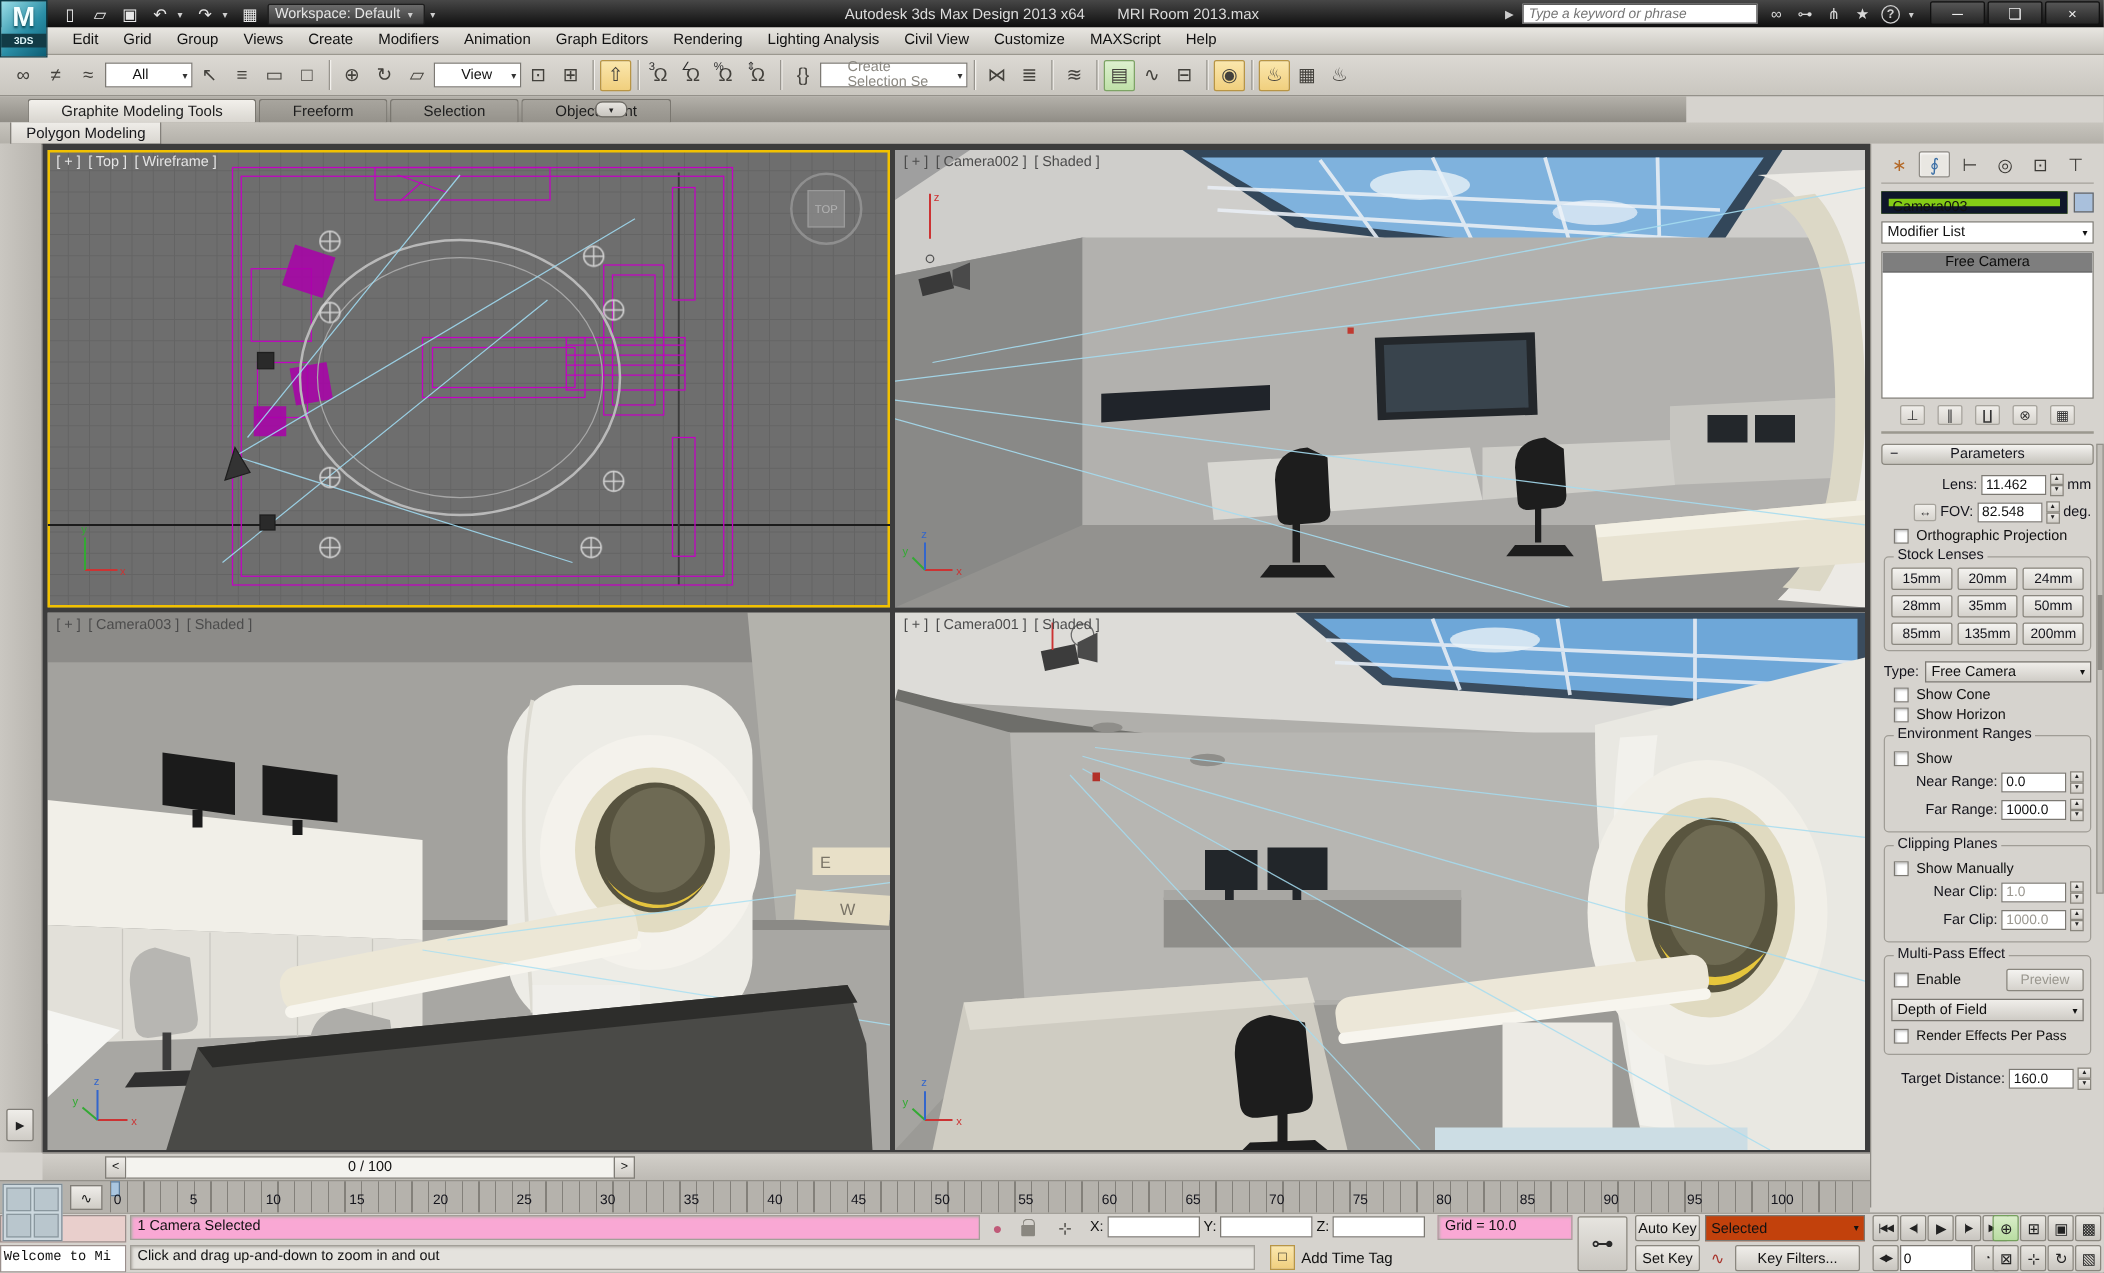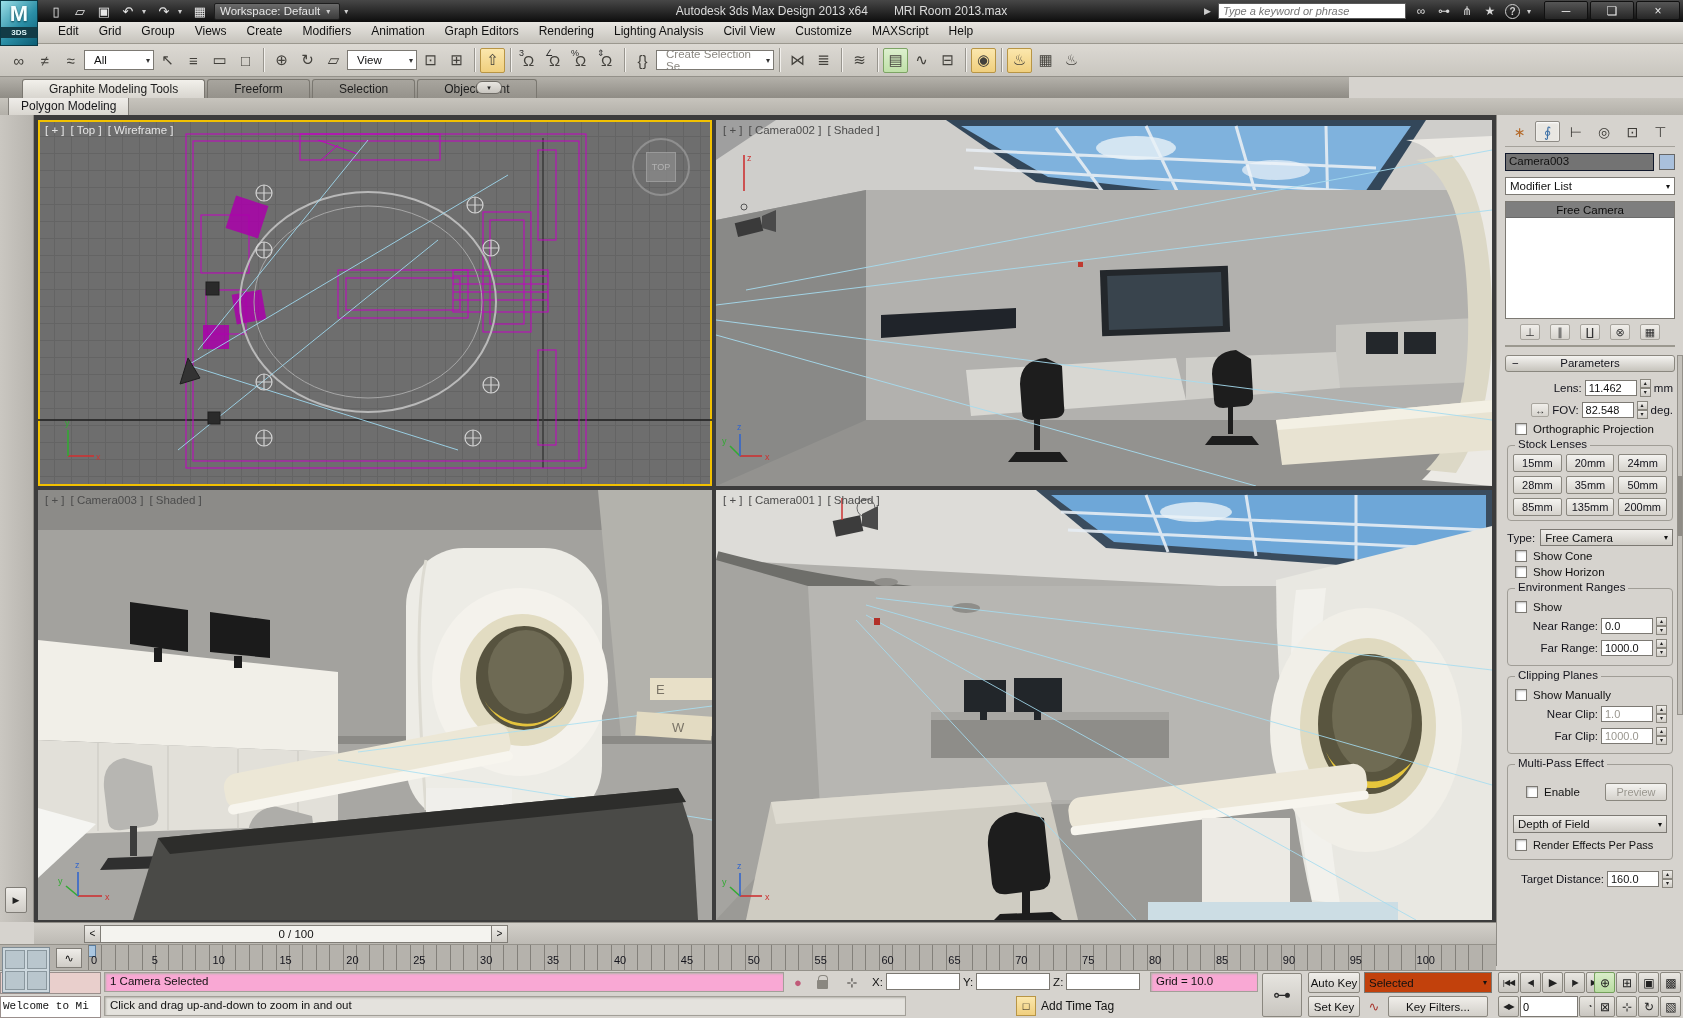--- a/index.html
+++ b/index.html
@@ -25,21 +25,21 @@
   
   .menubar { position:absolute; left:0; top:22px; width:1683px; height:22px; background:linear-gradient(#e8e6e1,#c6c3bc); border-bottom:1px solid #9b988f; display:flex; align-items:flex-start; padding-left:48px; }
   .menu-item { padding:2px 10px; color:#101010; }
   
   .toolbar { position:absolute; left:0; top:44px; width:1683px; height:33px; background:linear-gradient(#dcd9d3,#c9c6bf); border-bottom:1px solid #94918a; display:flex; align-items:center; padding-left:6px; gap:1px; }
   .tbi { min-width:25px; height:25px; display:flex; align-items:center; justify-content:center; font-size:15px; color:#43413c; border:1px solid transparent; border-radius:2px; position:relative; }
   .tbi.hl-y { background:linear-gradient(#fbe7ad,#f0cf7e); border-color:#b89545; }
   .tbi.hl-g { background:linear-gradient(#ddf0cf,#bfe0a8); border-color:#7da465; }
   .tbi .sup { position:absolute; left:2px; top:-1px; font-size:9px; color:#2c2c2c; }
   .tb-sep { width:1px; height:24px; background:#98958e; margin:0 4px; box-shadow:1px 0 0 #f2f0ec; }
-  .tb-dd { height:20px; background:#fff; border:1px solid #7c7973; display:flex; align-items:center; justify-content:space-between; padding:0 3px 0 9px; font-size:11.5px; gap:5px; }
+  .tb-dd { height:20px; background:#fff; border:1px solid #7c7973; display:flex; align-items:center; justify-content:space-between; padding:0 3px 0 21px; font-size:11.5px; gap:5px; }
   .tb-dd .dar { font-size:8px; color:#333; }
   
   .ribbon { position:absolute; left:0; top:77px; width:1349px; height:21px; background:linear-gradient(#b4b1aa,#8f8c85); display:flex; align-items:flex-end; padding-left:22px; gap:2px; }
   .rtab { padding:2px 26px; color:#1d1d1d; background:linear-gradient(#a8a59e,#95928b); border:1px solid #7a7770; border-bottom:none; border-radius:3px 3px 0 0; font-size:12px; }
   .rtab.active { background:linear-gradient(#f2f0eb,#d8d5cf); }
   .ribbon-dd { margin-left:10px; margin-bottom:3px; width:26px; height:13px; background:linear-gradient(#e8e6e1,#c8c5bf); border:1px solid #6f6c66; border-radius:6px; display:flex; align-items:center; justify-content:center; font-size:7px; color:#222; }
   .panelrow { position:absolute; left:0; top:98px; width:1683px; height:17px; background:linear-gradient(#c7c4bd,#b3b0a9); }
   .panel-tab { position:absolute; left:8px; top:0; padding:1px 12px 2px; background:linear-gradient(#efede9,#d9d6d0); border:1px solid #84817b; border-top:none; color:#16161a; }
   
   .leftstrip { position:absolute; left:0; top:115px; width:34px; height:807px; background:linear-gradient(90deg,#cac7c1,#b7b4ae); border-right:1px solid #8f8c86; }
@@ -60,21 +60,21 @@
       linear-gradient(90deg,#6e6e6e 16px,#646464 16px 17px);
     background-size:17px 17px; background-color:#6e6e6e; }
   
   .cmdpanel { position:absolute; left:1496px; top:115px; width:187px; height:851px; background:#d6d3ce; border-left:1px solid #8f8c86; padding:6px 8px 0 8px; }
   .cp-scroll { position:absolute; right:0px; top:240px; width:6px; height:360px; background:#c3c0ba; border:1px solid #94918a; }
   .cp-scroll .thumb { position:absolute; left:0; top:120px; width:4px; height:60px; background:#8f8c86; }
   .cp-tabs { display:flex; gap:3px; justify-content:space-between; padding:0 2px 4px 2px; border-bottom:1px solid #a5a29b; }
   .cp-tab { width:25px; height:21px; display:flex; align-items:center; justify-content:center; font-size:14px; color:#3c3a36; border:1px solid transparent; border-radius:2px; }
   .cp-tab.active { background:#e9e7e2; border-color:#8f8c86; box-shadow:inset 0 1px 2px #fff; }
   .namerow { display:flex; gap:5px; margin-top:6px; align-items:center; }
-  .namefield { flex:1; height:18px; background:#737373; border:1px solid #0f172a; padding:1px 3px; font-size:11.5px; }
+  .namefield { flex:1; height:18px; background:#84cc16; border:6px solid #0f172a; padding:1px 3px; font-size:11.5px; }
   .colorswatch { width:16px; height:16px; background:#a9c0dc; border:1px solid #666; }
   .modlist { margin-top:6px; height:18px; background:#fff; border:1px solid #7c7973; display:flex; align-items:center; justify-content:space-between; padding:0 4px; font-size:11.5px; }
   .stack { margin-top:6px; height:118px; background:#fff; border:1px solid #7c7973; overflow:hidden; }
   .stack-item { height:16px; background:#7e7e7e; color:#0c0c0c; display:flex; align-items:center; justify-content:center; font-size:11.5px; border-bottom:1px solid #6a6a6a; }
   .stackbtns { display:flex; gap:10px; justify-content:center; align-items:center; margin-top:5px; padding-bottom:5px; border-bottom:2px solid #9b988f; }
   .sbtn { width:20px; height:16px; display:flex; align-items:center; justify-content:center; font-size:11px; color:#333; border:1px solid #a7a49d; border-radius:2px; background:linear-gradient(#f0eeea,#d7d4ce); }
   .rollout { margin-top:8px; }
   .rollout-h { height:17px; background:linear-gradient(#f4f3f0,#c6c3bc); border:1px solid #8a877f; border-radius:3px; position:relative; text-align:center; font-size:11.5px; line-height:15px; color:#14141c; }
   .rollout-h .minus { position:absolute; left:6px; top:0; }
   .rollout-body { padding:7px 2px 4px 2px; font-size:11.5px; }
@@ -686,21 +686,21 @@
           <div class="spin">
               <span>▴</span>
               <span>▾</span>
             </div>
         </div>
       </div>
 
       <div class="pgroup">
         <span class="gtitle">Multi-Pass Effect</span>
         <div style="display:flex;align-items:center;justify-content:space-between;margin:2px 0 6px 2px">
-          <div class="cbrow" style="margin:11px">
+          <div class="cbrow" style="margin:0">
               <span class="cb"></span>
               <span>Enable</span>
             </div>
           <button class="btn dis" style="width:62px">Preview</button>
         </div>
         <div class="pselect" style="height:18px;margin-bottom:6px">
           <span>Depth of Field</span>
           <span class="dar">▾</span>
         </div>
         <div class="cbrow" style="margin-left:2px">
@@ -779,21 +779,21 @@
   <div class="xyz" style="left:872px;top:2px">
     <span>X:</span>
     <input style="">
     <span>Y:</span>
     <input style="">
     <span>Z:</span>
     <input style="">
   </div>
   <div class="statfield" style="left:1150px;top:1px;width:108px">Grid = 10.0</div>
 
-  <div class="statfield" style="left:104px;top:25px;width:802px;background:#e4e2dd">Click and drag up-and-down to zoom in and out</div>
+  <div class="statfield" style="left:104px;top:25px;width:900px;background:#e4e2dd">Click and drag up-and-down to zoom in and out</div>
   <div class="addtag" style="left:1016px;top:25px">
     <span class="cubebtn">□</span>
     <span>Add Time Tag</span>
   </div>
 
   <div class="bigkey" style="left:1262px;top:2px">⊶</div>
   <div class="keybtn" style="left:1308px;top:1px;width:52px">Auto Key</div>
   <div class="keybtn" style="left:1308px;top:25px;width:52px">Set Key</div>
   <div class="seldd" style="left:1364px;top:1px;width:128px">
     <span>Selected</span>

